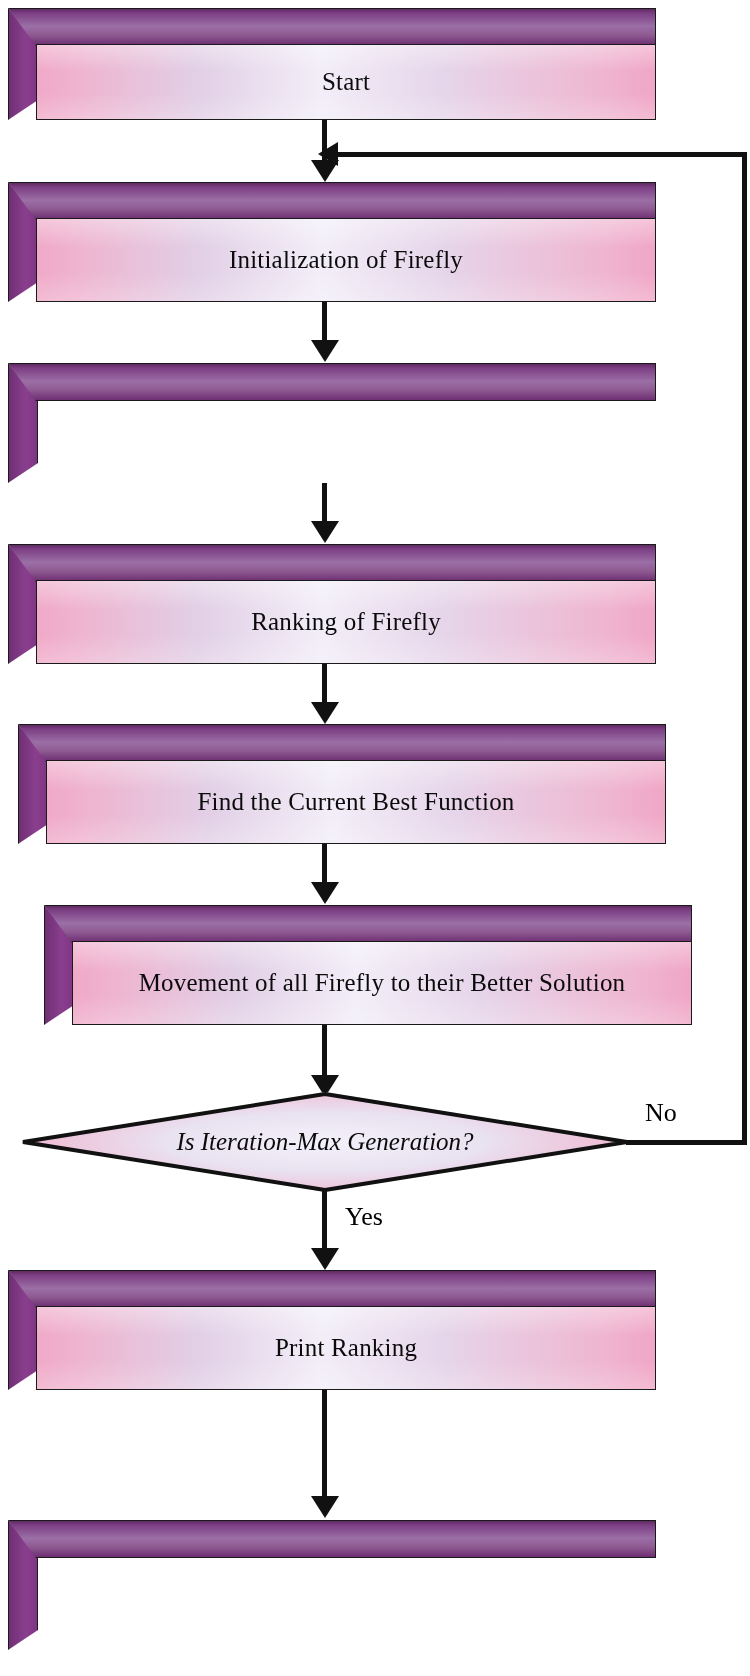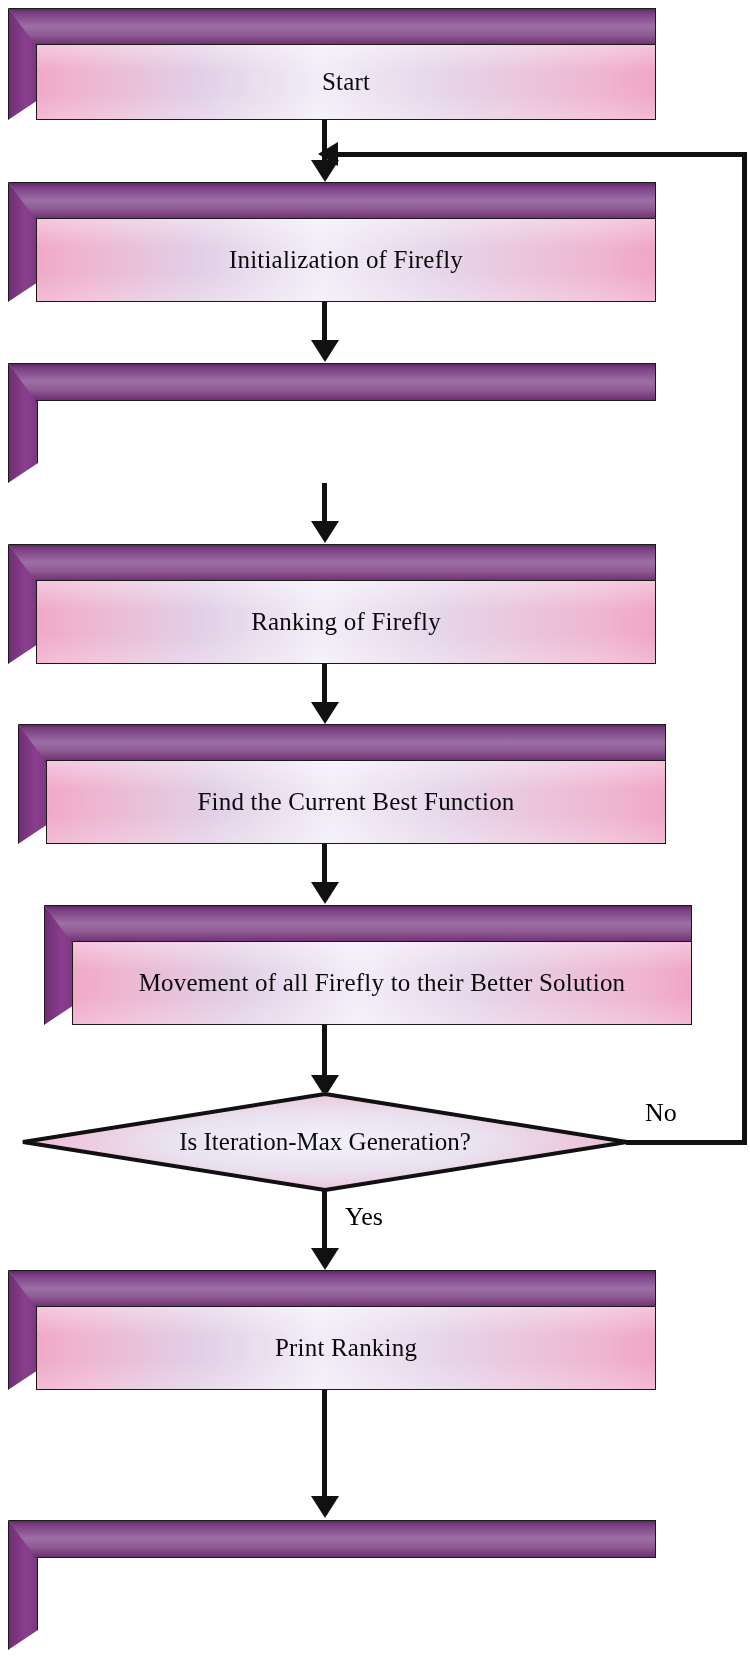--- a/index.html
+++ b/index.html
@@ -194,21 +194,21 @@
     <div class="face-left"></div>
     <div class="face-top"></div>
     <div class="face-front">
       <span class="label">Movement of all Firefly to their Better Solution</span>
     </div>
   </div>
 
   <div class="conn conn-v" style="left:322px; top:1025px; width:5px; height:58px;"></div>
   <div class="arrowhead-down" style="left:311px; top:1075px;"></div>
 
-  <div class="decision" style="left:20px; top:1092px; width:610px; height:100px;">
+  <div class="decision" style="left:20px; top:1092px; width:610px; height:100px;font-style:italic;">
     <div class="diamond-fill"></div>
     <svg class="diamond-stroke" viewBox="0 0 610 100" preserveAspectRatio="none">
       <polygon points="305,2 607,50 305,98 3,50" fill="none" stroke="#111111" stroke-width="4" vector-effect="non-scaling-stroke"></polygon>
     </svg>
     <div class="dlabel">
       <span>Is Iteration-Max Generation?</span>
     </div>
   </div>
 
   <div class="conn conn-h" style="left:626px; top:1140px; width:121px; height:5px;"></div>

